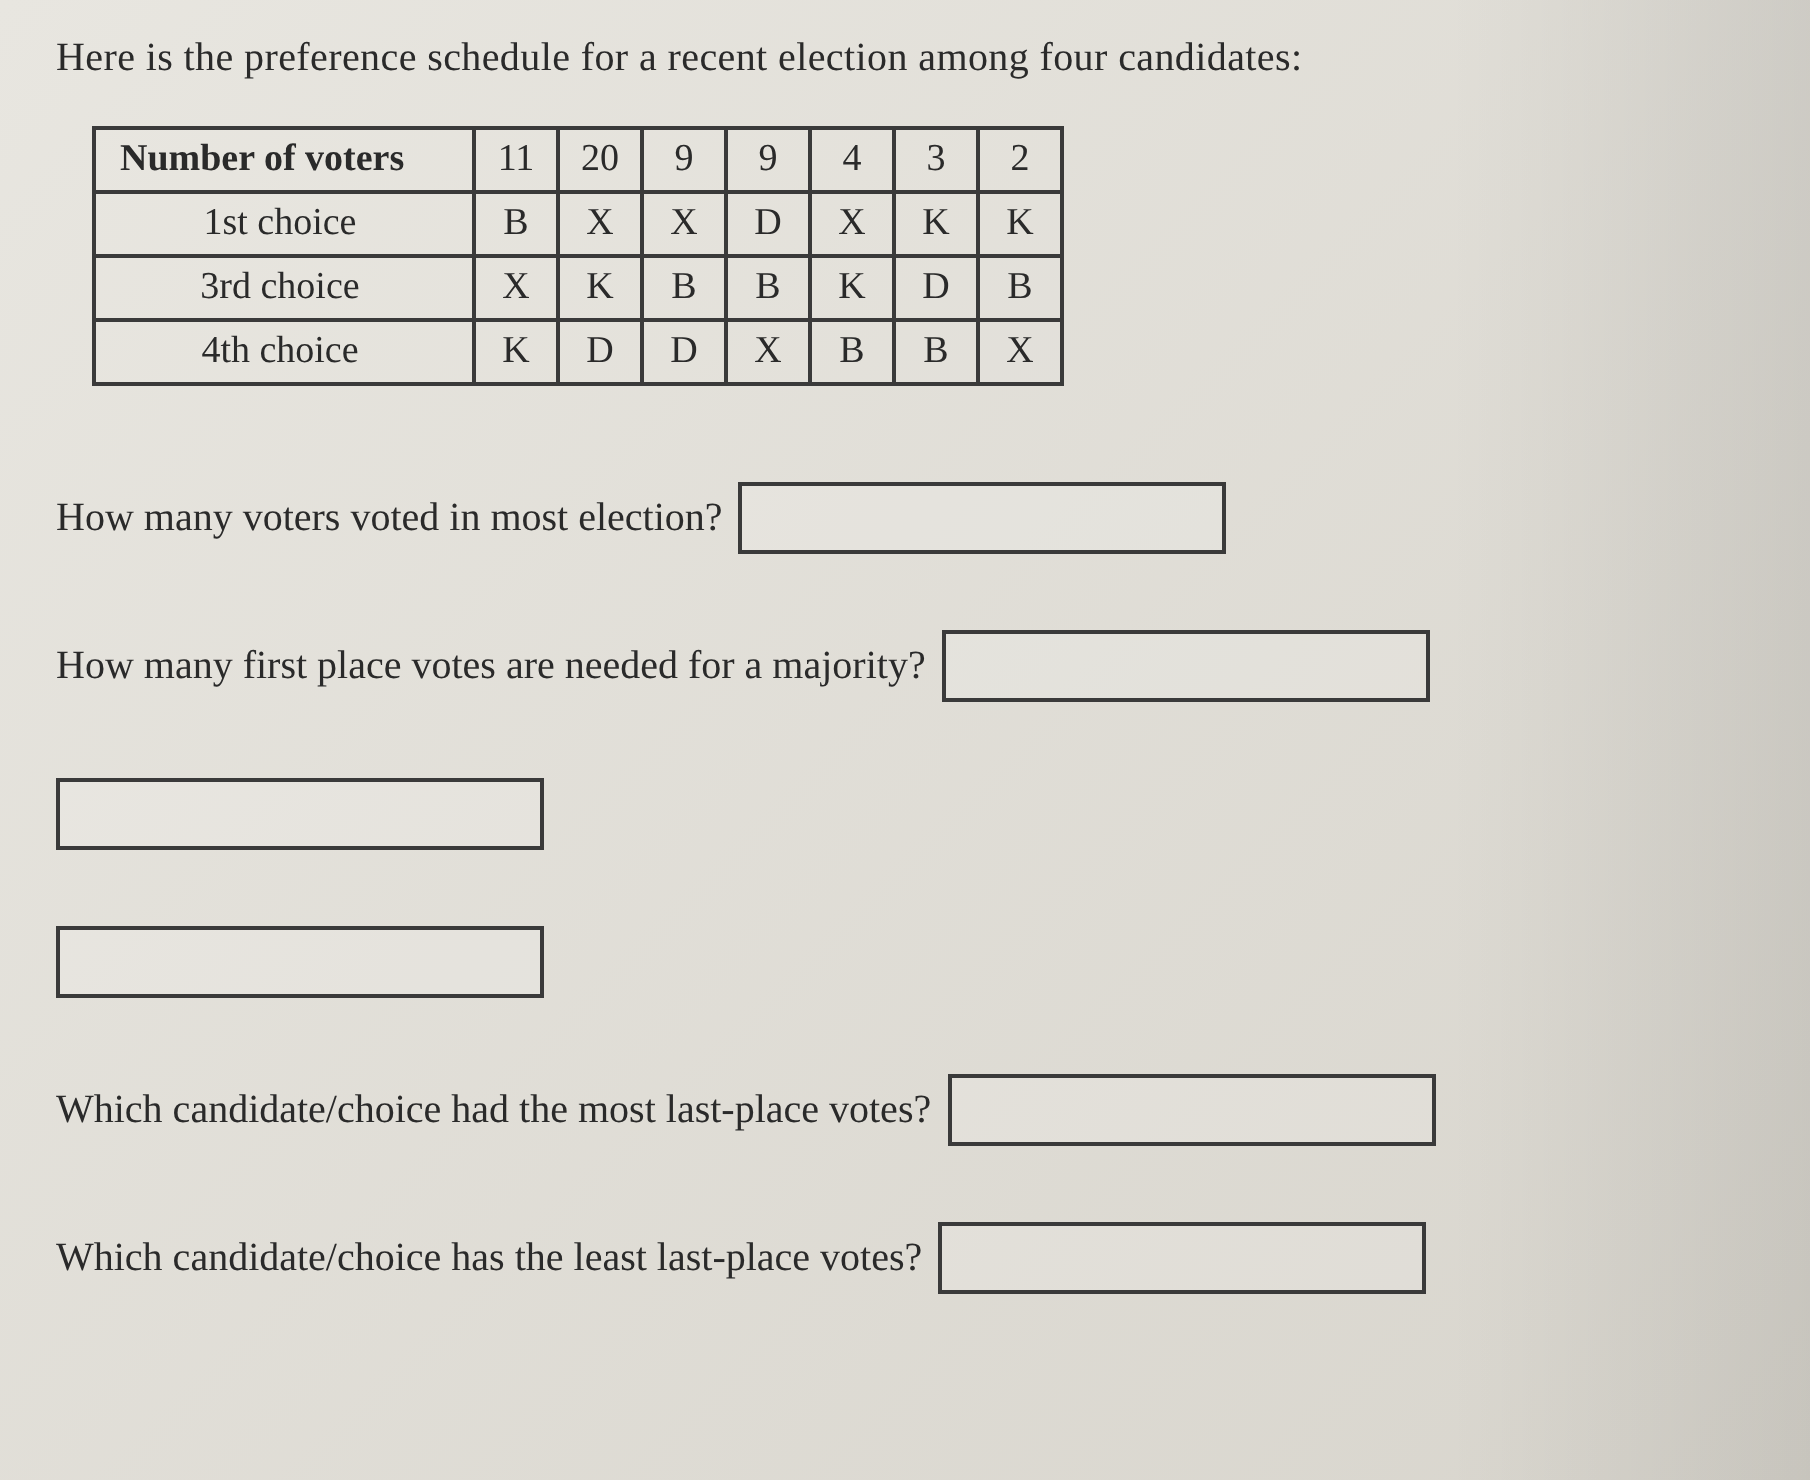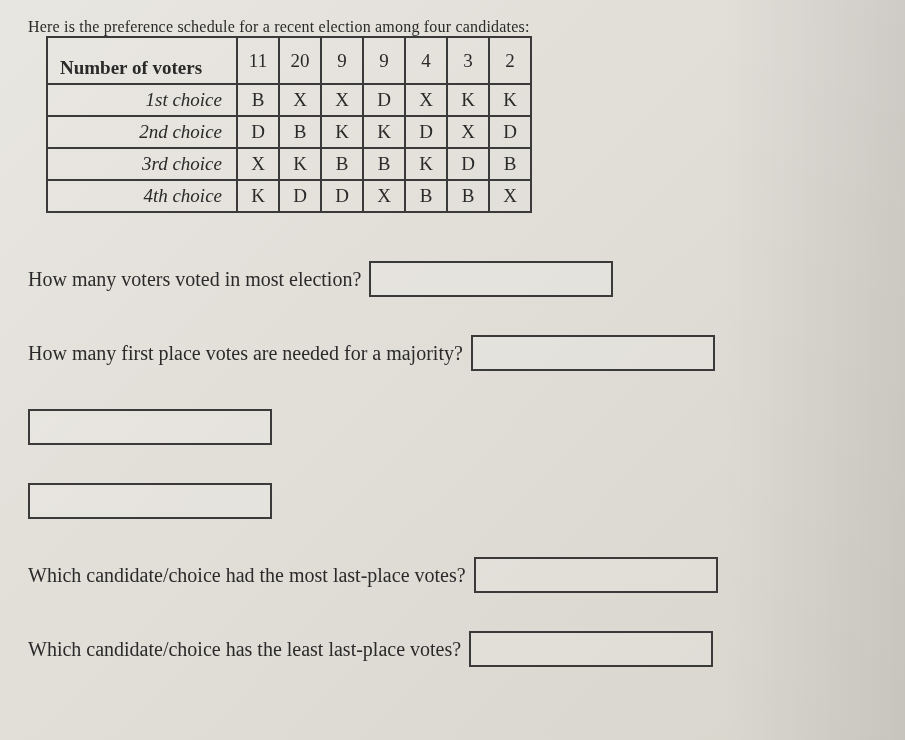--- a/index.html
+++ b/index.html
@@ -20,47 +20,46 @@
       content: '';
       position: absolute;
       top: 0;
       right: 0;
       width: 20%;
       height: 100%;
       background: linear-gradient(90deg, transparent, rgba(0,0,0,0.08));
       pointer-events: none;
     }
     .intro {
-      font-size: 16px;
+      font-size: 20px;
+      margin-bottom: 22px;
       letter-spacing: 0.2px;
     }
     .schedule-table {
       border-collapse: collapse;
       margin-left: 18px;
       margin-bottom: 48px;
     }
     .schedule-table th,
     .schedule-table td {
       border: 2px solid #3a3a3a;
       padding: 4px 10px;
       text-align: center;
       font-size: 19px;
       background: rgba(255,255,255,0.05);
     }
     .schedule-table th {
       font-weight: bold;
       text-align: left;
-      padding: 19px 8px 4px 12px;
+      padding: 4px 8px 4px 12px;
       min-width: 190px;
     }
     .schedule-table td.row-label {
-      text-align: right;
       padding-right: 14px;
       min-width: 190px;
-      font-style: italic;
     }
     .schedule-table td.data-cell {
       min-width: 42px;
       font-weight: 500;
       margin-top: 44px;
     }
     .question-row {
       display: flex;
       align-items: center;
       margin-bottom: 38px;
@@ -102,30 +101,20 @@
     <td class="row-label">1st choice</td>
     <td class="data-cell">B</td>
     <td class="data-cell">X</td>
     <td class="data-cell">X</td>
     <td class="data-cell">D</td>
     <td class="data-cell">X</td>
     <td class="data-cell">K</td>
     <td class="data-cell">K</td>
   </tr>
   <tr>
-    <td class="row-label">2nd choice</td>
-    <td class="data-cell">D</td>
-    <td class="data-cell">B</td>
-    <td class="data-cell">K</td>
-    <td class="data-cell">K</td>
-    <td class="data-cell">D</td>
-    <td class="data-cell">X</td>
-    <td class="data-cell">D</td>
-  </tr>
-  <tr>
     <td class="row-label">3rd choice</td>
     <td class="data-cell">X</td>
     <td class="data-cell">K</td>
     <td class="data-cell">B</td>
     <td class="data-cell">B</td>
     <td class="data-cell">K</td>
     <td class="data-cell">D</td>
     <td class="data-cell">B</td>
   </tr>
   <tr>

